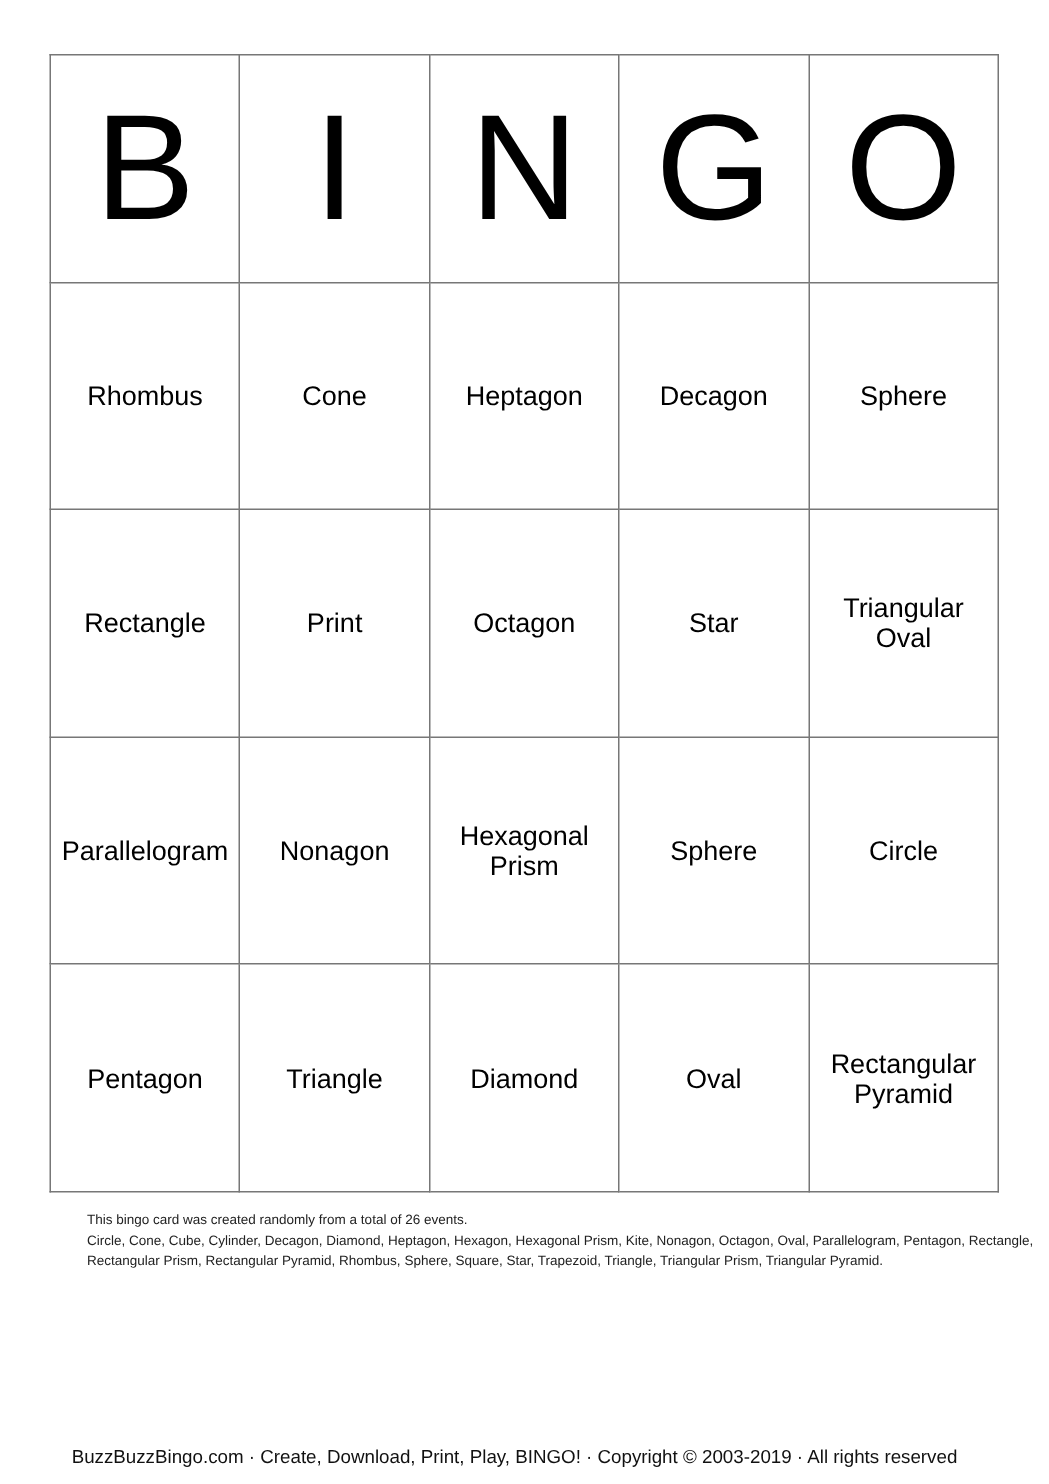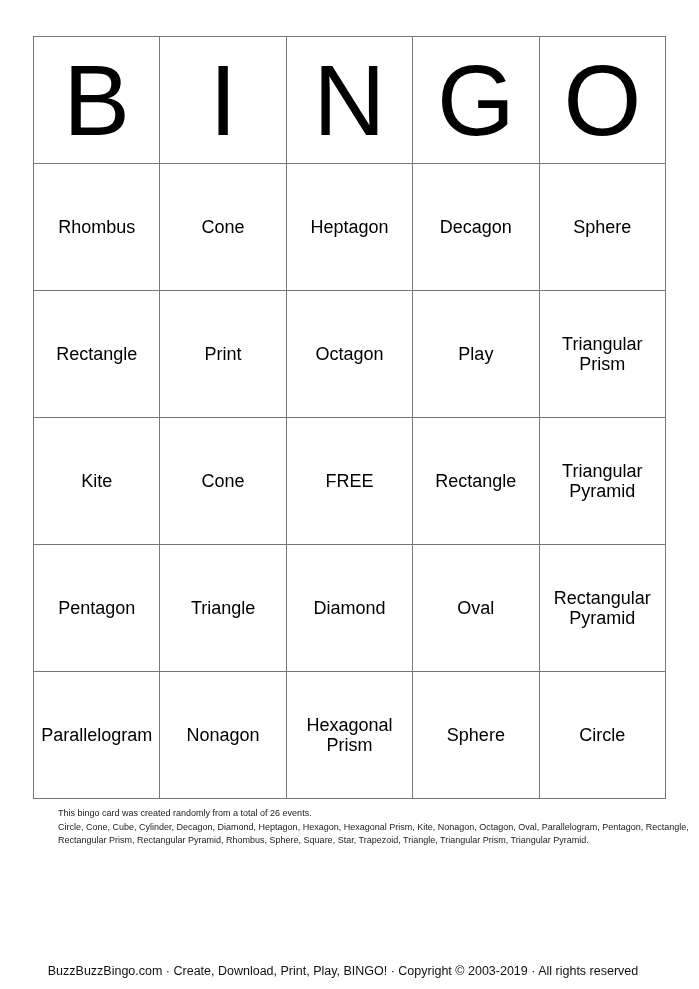--- a/index.html
+++ b/index.html
@@ -27,43 +27,36 @@
     <td>Rhombus</td>
     <td>Cone</td>
     <td>Heptagon</td>
     <td>Decagon</td>
     <td>Sphere</td>
   </tr>
   <tr class="row">
     <td>Rectangle</td>
     <td>Print</td>
     <td>Octagon</td>
-    <td>Play</td>
-    <td>Triangular Prism</td>
+    <td>Star</td>
+    <td>Triangular Oval</td>
   </tr>
   <tr class="row">
-    <td>Kite</td>
-    <td>Cone</td>
-    <td>FREE</td>
-    <td>Rectangle</td>
-    <td>Triangular Pyramid</td>
+    <td>Parallelogram</td>
+    <td>Nonagon</td>
+    <td>Hexagonal Prism</td>
+    <td>Sphere</td>
+    <td>Circle</td>
   </tr>
   <tr class="row">
     <td>Pentagon</td>
     <td>Triangle</td>
     <td>Diamond</td>
     <td>Oval</td>
     <td>Rectangular Pyramid</td>
-  </tr>
-  <tr class="row">
-    <td>Parallelogram</td>
-    <td>Nonagon</td>
-    <td>Hexagonal Prism</td>
-    <td>Sphere</td>
-    <td>Circle</td>
   </tr>
 </tbody>
   </table>
 
 <div class="info">
   <div>This bingo card was created randomly from a total of 26 events.</div>
   <div>Circle, Cone, Cube, Cylinder, Decagon, Diamond, Heptagon, Hexagon, Hexagonal Prism, Kite, Nonagon, Octagon, Oval, Parallelogram, Pentagon, Rectangle, Rectangular Prism, Rectangular Pyramid, Rhombus, Sphere, Square, Star, Trapezoid, Triangle, Triangular Prism, Triangular Pyramid.</div>
 </div>
 
 <div class="footer">BuzzBuzzBingo.com · Create, Download, Print, Play, BINGO! · Copyright © 2003-2019 · All rights reserved</div>

